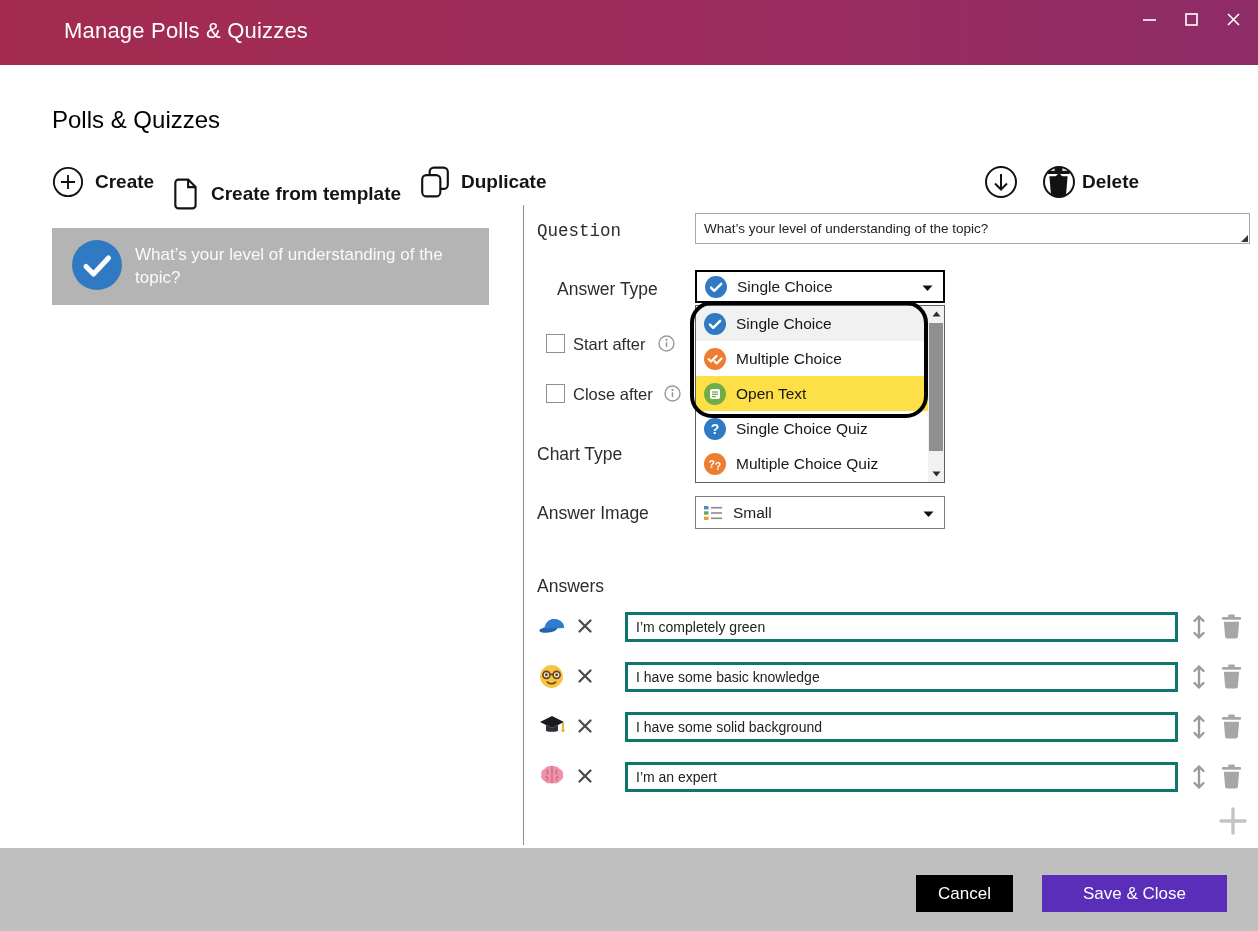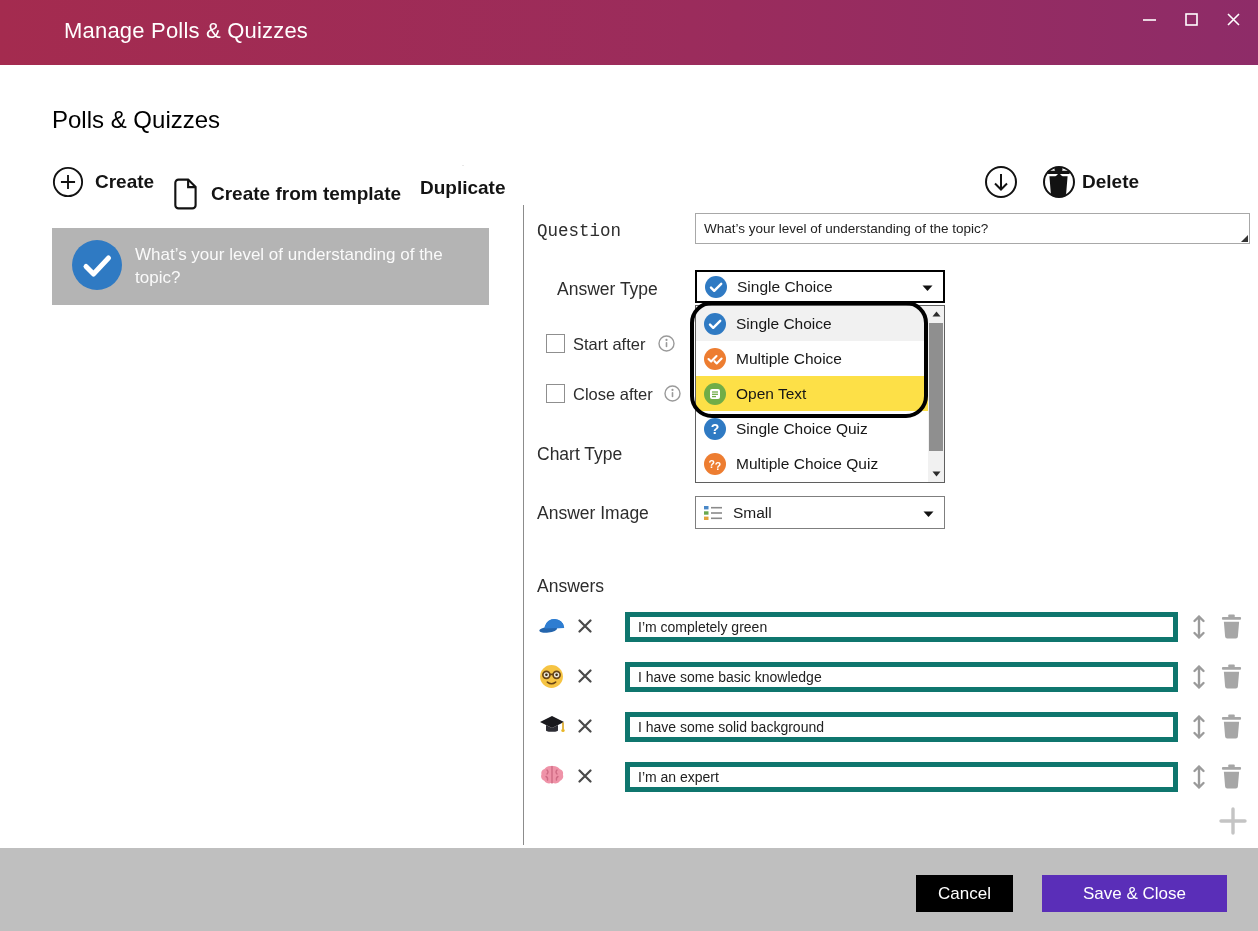--- a/index.html
+++ b/index.html
@@ -55,21 +55,21 @@
 
   
   .checkbox { position:absolute; width:19px; height:19px; background:#fff; border:1px solid #8f8f8f; cursor:pointer; }
   .cblabel { position:absolute; font-size:16.5px; color:#2d2d2d; }
   .info { position:absolute; cursor:pointer; }
 
   
   .answer-row { position:absolute; left:537px; width:713px; height:30px; }
   .ans-icon { position:absolute; left:2px; top:2px; }
   .ans-x { position:absolute; left:41px; top:7px; cursor:pointer; }
-  .ans-input { position:absolute; left:88px; top:0; width:553px; height:30px; border:5px solid #0f766e;
+  .ans-input { position:absolute; left:88px; top:0; width:553px; height:30px; border:3px solid #0f766e;
                font-family:"Liberation Sans",sans-serif; font-size:14px; color:#222; padding:0 8px; outline:none; }
   .ans-updown { position:absolute; left:654px; top:2px; cursor:pointer; }
   .ans-trash { position:absolute; left:684px; top:2px; cursor:pointer; }
   .add-plus { position:absolute; left:1218px; top:806px; cursor:pointer; }
 
   
   .footer { position:absolute; left:0; top:848px; width:1258px; height:83px; background:#bfbfbf; }
   .btn { position:absolute; top:27px; height:37px; border:none; color:#fff; font-size:17px;
          font-family:"Liberation Sans",sans-serif; cursor:pointer; display:flex; align-items:center; justify-content:center; }
   .btn-cancel { left:916px; width:97px; background:#000000; }
@@ -115,21 +115,21 @@
   </div>
 
   <div class="tb-item" style="left:172px; top:165px;margin-top:12px;">
     <svg width="28" height="32" viewBox="0 0 26 30">
       <path d="M6 1.5 h9 l7 7 v17 a3 3 0 0 1 -3 3 h-13 a3 3 0 0 1 -3 -3 v-21 a3 3 0 0 1 3 -3 z" fill="none" stroke="#121212" stroke-width="2"></path>
       <path d="M15 1.5 v7 h7" fill="none" stroke="#121212" stroke-width="2"></path>
     </svg>
     <span class="tb-label">Create from template</span>
   </div>
 
-  <div class="tb-item" style="left:420px; top:165px;flex-direction:column;">
+  <div class="tb-item" style="left:420px; top:165px;">
     <svg width="30" height="32" viewBox="0 0 28 30">
       <rect x="9" y="1.5" width="17" height="20" rx="4" fill="none" stroke="#121212" stroke-width="2"></rect>
       <rect x="2" y="8.5" width="17" height="20" rx="4" fill="#fff" stroke="#121212" stroke-width="2"></rect>
     </svg>
     <span class="tb-label">Duplicate</span>
   </div>
 
   <div class="tb-item" style="left:984px; top:165px;">
     <svg width="34" height="34" viewBox="0 0 34 34">
       <circle cx="17" cy="17" r="15" fill="none" stroke="#121212" stroke-width="2"></circle>

